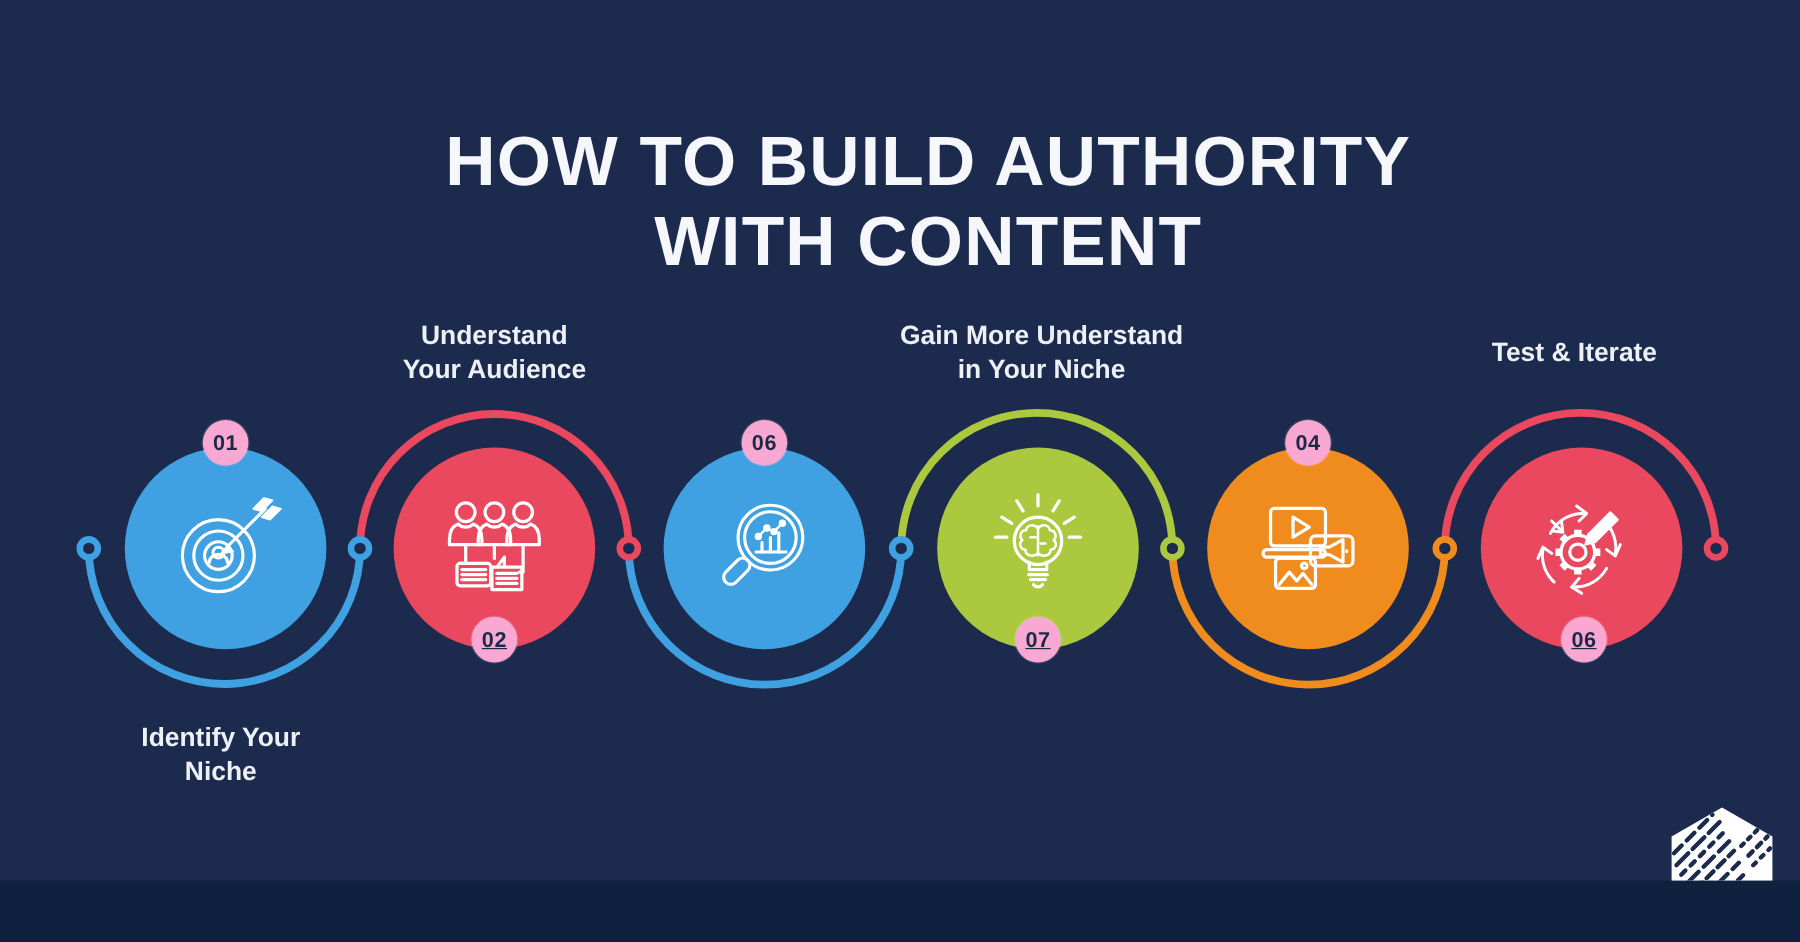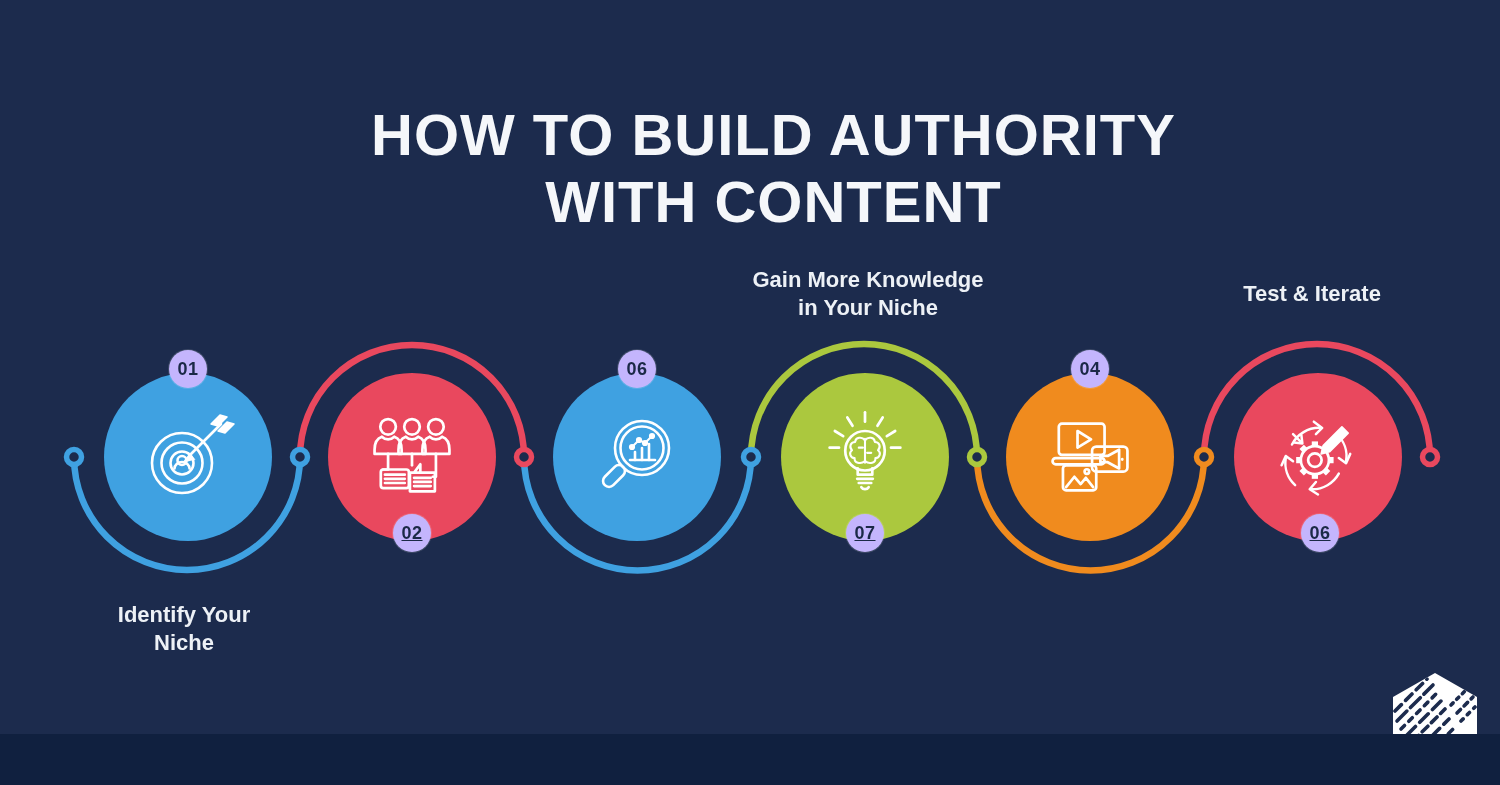--- a/index.html
+++ b/index.html
@@ -18,21 +18,21 @@
   .connectors{position:absolute;left:0;top:0;}
   .connectors path{fill:none;stroke-width:6.5;stroke-linecap:round;}
   .connectors circle{stroke-width:5.5;fill:#1c2b4d;}
   .step-circle{
     position:absolute;top:373px;width:168px;height:168px;border-radius:50%;
     display:flex;align-items:center;justify-content:center;
   }
   .icon{stroke:#ffffff;fill:none;stroke-width:2.6;stroke-linecap:round;stroke-linejoin:round;}
   .badge{
     position:absolute;width:38px;height:38px;border-radius:50%;
-    background:#c4b5fd;color:#1b2947;
+    background:#f9a8d4;color:#1b2947;
     display:flex;align-items:center;justify-content:center;
     font-size:18px;font-weight:600;letter-spacing:.5px;
     box-shadow:0 0 0 1px rgba(255,255,255,.15);
   }
   .badge-top{top:350px;}
   .badge-bottom{top:514px;text-decoration:underline;}
   .step-label{
     position:absolute;width:380px;text-align:center;color:#edf1f6;
     font-size:22px;line-height:28px;font-weight:600;white-space:pre-line;
   }
@@ -100,20 +100,22 @@
         <line x1="24" y1="75" x2="43" y2="75"></line>
       <path d="M48 65 h24 v18 h-24 z M52 65 l6 -8 v8"></path>
       <line x1="52" y1="70" x2="68" y2="70"></line>
         <line x1="52" y1="74" x2="68" y2="74"></line>
         <line x1="52" y1="78" x2="68" y2="78"></line>
     </svg>
   </div>
   <div class="badge badge-bottom" style="left:393px">
     <span>02</span>
   </div>
+  <div class="step-label label-top" style="left:222px">Understand
+Your Audience</div>
 
   <div class="step-circle" style="left: 553px; background: rgb(63, 161, 225);">
     <svg class="icon" width="100" height="100" viewBox="0 0 100 100">
       <circle cx="55" cy="41" r="27"></circle>
         <circle cx="55" cy="41" r="21.5"></circle>
       <rect x="14" y="63" width="26" height="12" rx="6" transform="rotate(135 27 69)"></rect>
       <line x1="43" y1="53" x2="68" y2="53"></line>
       <line x1="48" y1="53" x2="48" y2="45"></line>
         <line x1="55" y1="53" x2="55" y2="41"></line>
         <line x1="62" y1="53" x2="62" y2="37"></line>
@@ -147,21 +149,21 @@
         <path d="M50 34 c-3 -4 -9 -3 -9.5 1.5 c-4.5 0 -6 5 -3 8 c-3.5 2.5 -1.5 7.5 2.5 7.5 c-0.5 4.5 5.5 6.5 10 3"></path>
         <path d="M50 34 c3 -4 9 -3 9.5 1.5 c4.5 0 6 5 3 8 c3.5 2.5 1.5 7.5 -2.5 7.5 c0.5 4.5 -5.5 6.5 -10 3"></path>
         <path d="M44 41 h4"></path>
           <path d="M52 46 h4"></path>
       </g>
     </svg>
   </div>
   <div class="badge badge-bottom" style="left:846px">
     <span>07</span>
   </div>
-  <div class="step-label label-top" style="left:678px">Gain More Knowledge
+  <div class="step-label label-top" style="left:678px">Gain More Understand
 in Your Niche</div>
 
   <div class="step-circle" style="left: 1006px; background: rgb(240, 139, 30);">
     <svg class="icon" width="104" height="104" viewBox="0 0 100 100">
       <rect x="20" y="18" width="44" height="30" rx="3"></rect>
       <polygon points="38,25 51,33 38,41"></polygon>
       <rect x="14" y="51" width="50" height="6" rx="3"></rect>
       <rect x="52" y="40" width="34" height="24" rx="4"></rect>
       <path d="M60 49 h7 l11 -6 v18 l-11 -6 h-7 z"></path>
       <line x1="81" y1="52" x2="81" y2="52.5"></line>

